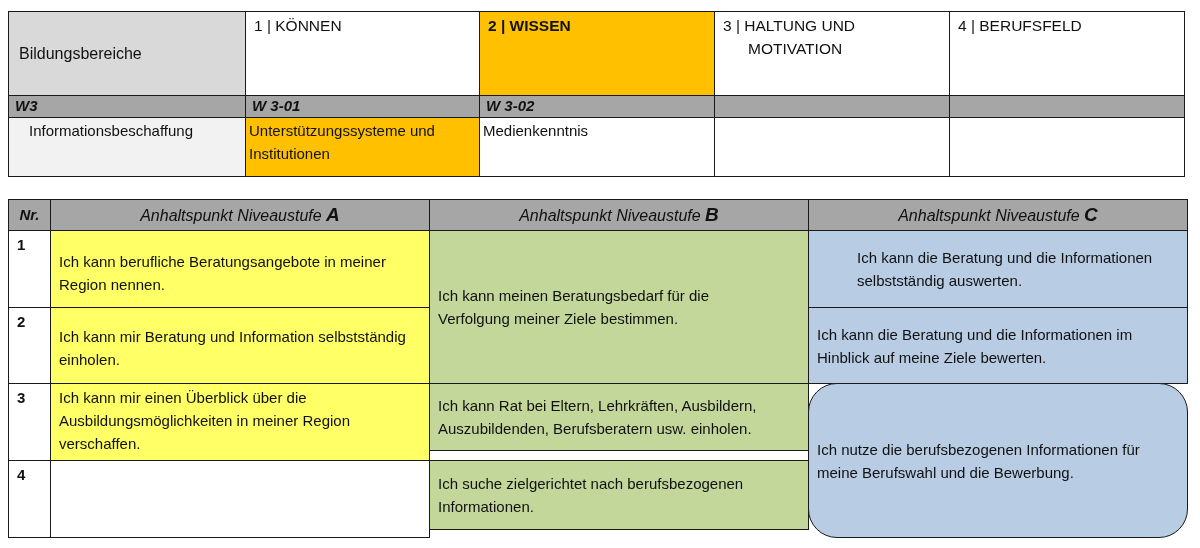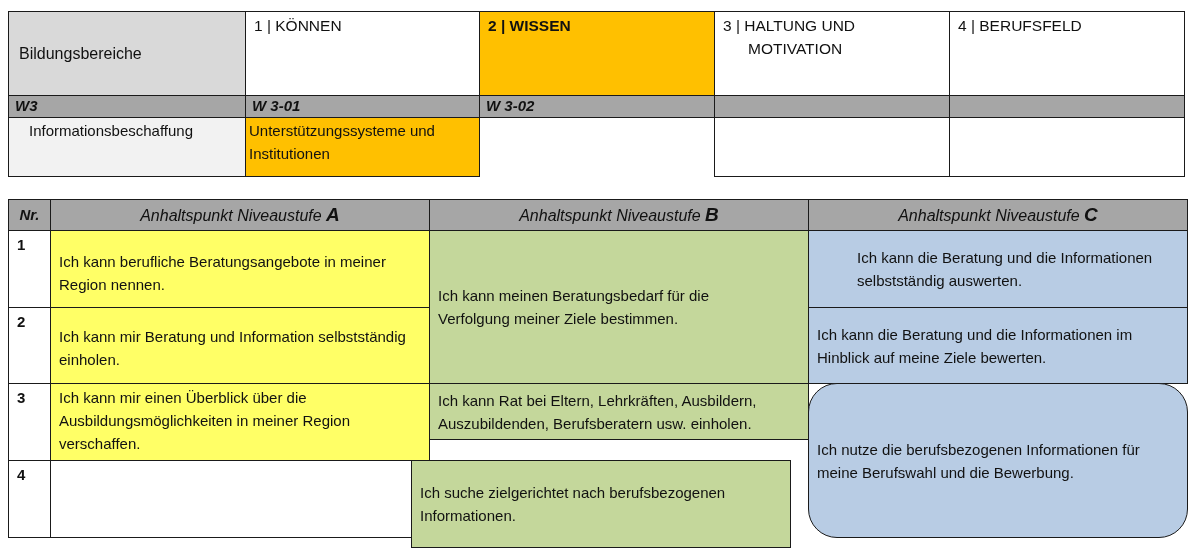--- a/index.html
+++ b/index.html
@@ -55,20 +55,23 @@
   </div>
   <div class="cell code" style="left:714px;top:95px;width:236px;height:23px;"></div>
   <div class="cell code" style="left:949px;top:95px;width:236px;height:23px;"></div>
 
   <div class="cell lightgrey" style="left:8px;top:117px;width:238px;height:60px;padding:1px 20px;">
     <span>Informationsbeschaffung</span>
   </div>
   <div class="cell orange" style="left:245px;top:117px;width:235px;height:60px;padding:1px 3px;">
     <span>Unterstützungssysteme und Institutionen</span>
   </div>
+  <div class="cell" style="left:479px;top:117px;width:236px;height:60px;padding:1px 3px;">
+    <span>Medienkenntnis</span>
+  </div>
   <div class="cell" style="left:714px;top:117px;width:236px;height:60px;"></div>
   <div class="cell" style="left:949px;top:117px;width:236px;height:60px;"></div>
 </div>
 
 <div class="abs" style="left:0;top:190px;width:1200px;height:358px;">
 
   <div class="cell hdr" style="left:8px;top:9px;width:43px;height:32px;font-weight:bold;font-size:15px;">
     <span>Nr.</span>
   </div>
   <div class="cell hdr" style="left:50px;top:9px;width:380px;height:32px;">
@@ -104,24 +107,24 @@
     <span style="padding-right:12px;">Ich kann mir Beratung und Information selbstständig einholen.</span>
   </div>
   <div class="cell yellow" style="left:50px;top:193px;width:380px;height:78px;padding:2px 8px;">
     <span>Ich kann mir einen Überblick über die Ausbildungsmöglichkeiten in meiner Region verschaffen.</span>
   </div>
   <div class="cell" style="left:50px;top:270px;width:380px;height:78px;background:#fff;"></div>
 
   <div class="cell green vc" style="left:429px;top:40px;width:380px;height:154px;">
     <span style="padding-right:20px;">Ich kann meinen Beratungsbedarf für die Verfolgung meiner Ziele bestimmen.</span>
   </div>
-  <div class="cell green vc" style="left:429px;top:193px;width:380px;height:57px;">
+  <div class="cell green vc" style="left:429px;top:193px;width:380px;height:68px;">
     <span>Ich kann Rat bei Eltern, Lehrkräften, Ausbildern, Auszubildenden, Berufsberatern usw. einholen.</span>
   </div>
-  <div class="cell green vc" style="left:411px;top:270px;width:380px;height:88px;">
+  <div class="cell green vc" style="left:429px;top:270px;width:380px;height:70px;">
     <span style="padding-right:20px;">Ich suche zielgerichtet nach berufsbezogenen Informationen.</span>
   </div>
 
   <div class="cell blue vc" style="left:808px;top:40px;width:380px;height:78px;padding-left:48px;">
     <span style="padding-right:20px;">Ich kann die Beratung und die Informationen selbstständig auswerten.</span>
   </div>
   <div class="cell blue vc" style="left:808px;top:117px;width:380px;height:77px;">
     <span>Ich kann die Beratung und die Informationen im Hinblick auf meine Ziele bewerten.</span>
   </div>
   <div class="cell blue vc" style="left:808px;top:193px;width:380px;height:155px;border-radius:29px;">

